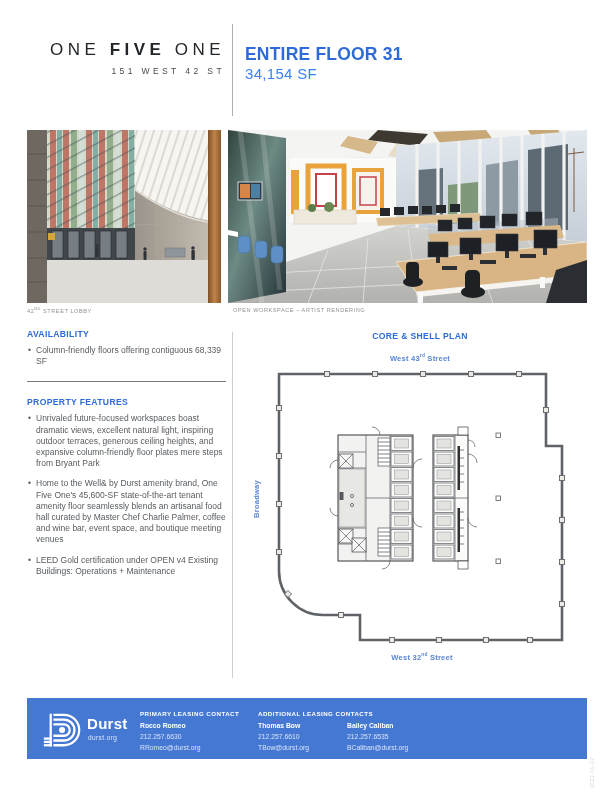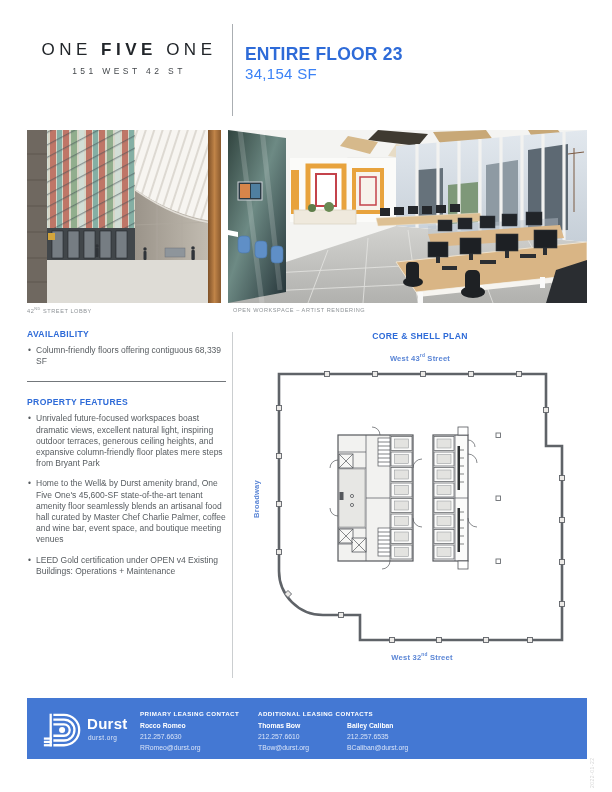--- a/index.html
+++ b/index.html
@@ -1,20 +1,20 @@
 <!DOCTYPE html>
 <html><head>
 <meta charset="utf-8">
 <style>
   html,body{margin:0;padding:0;background:#ffffff;}
   body{width:612px;height:792px;overflow:hidden;font-family:"Liberation Sans", sans-serif;-webkit-font-smoothing:antialiased;}
   .page{position:relative;width:612px;height:792px;background:#fff;}
 
   
-  .logo{position:absolute;left:33px;top:40px;width:192px;text-align:center;color:#22262a;}
+  .logo{position:absolute;left:33px;top:40px;width:192px;text-align:right;color:#22262a;}
   .logo-main{font-size:17px;letter-spacing:4.5px;font-weight:400;white-space:nowrap;}
   .logo-main b{font-weight:bold;}
   .logo-sub{margin-top:6px;font-size:8.5px;letter-spacing:3.4px;color:#45494d;white-space:nowrap;}
   .hdr-divider{position:absolute;left:232px;top:24px;width:1px;height:92px;background:#aaaeb2;}
   .title-block{position:absolute;left:245px;top:44px;}
   .title-main{font-size:17.5px;font-weight:bold;color:#2E6BD8;letter-spacing:.2px;}
   .title-sub{margin-top:0;font-size:15px;color:#3b82f6;letter-spacing:.3px;}
 
   
   .photo{position:absolute;top:130px;overflow:hidden;background:#ddd;}
@@ -59,21 +59,21 @@
 <body>
 
 <div class="page">
 
   <div class="logo">
     <div class="logo-main"><span>ONE</span> <b>FIVE</b> <span>ONE</span></div>
     <div class="logo-sub">151 WEST 42 ST</div>
   </div>
   <div class="hdr-divider"></div>
   <div class="title-block">
-    <div class="title-main">ENTIRE FLOOR 23</div>
+    <div class="title-main">ENTIRE FLOOR 31</div>
     <div class="title-sub">34,154 SF</div>
   </div>
 
   <div class="photo photo-left">
     <svg viewBox="0 0 194 173" preserveAspectRatio="none">
       <defs>
         <linearGradient id="stoneG" x1="0" y1="0" x2="1" y2="0">
             <stop offset="0" stop-color="#9b948a"></stop>
             <stop offset="1" stop-color="#c3bdb2"></stop>
           </linearGradient>

